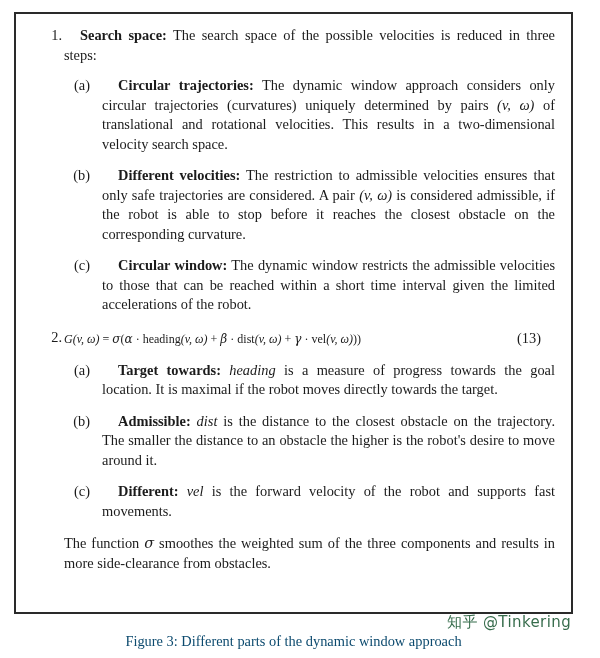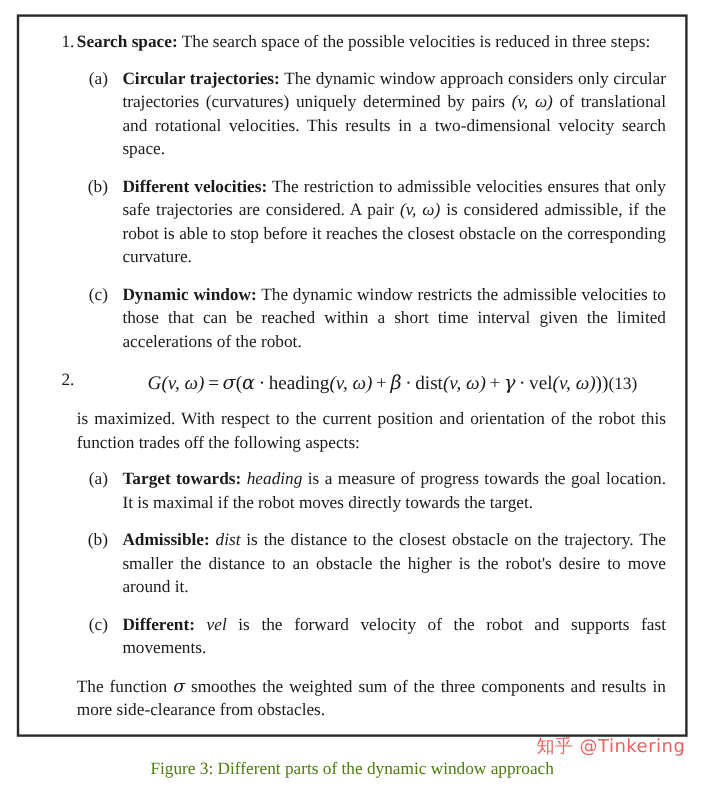--- a/index.html
+++ b/index.html
@@ -85,20 +85,21 @@
     margin: 0;
     font-size: 14.4px;
     line-height: 19.5px;
     text-align: justify;
     text-justify: inter-word;
     hyphens: manual;
   }
 
   .runin {
     font-weight: bold;
+    margin-left: 16px;
   }
   .mathit {
     font-style: italic;
     font-family: "Liberation Serif", "DejaVu Serif", serif;
   }
 
   
   .closing-para {
     margin: 13px 0 0 0;
     padding-left: 34px;
@@ -109,57 +110,57 @@
 
   
   .equation-row {
     display: flex;
     align-items: baseline;
     margin: 9px 0 9px 0;
     padding-right: 4px;
   }
   .equation-body {
     flex: 1 1 auto;
-    text-align: right;
-    font-size: 16px;
+    text-align: left;
+    font-size: 12px;
     line-height: 22px;
     white-space: nowrap;
   }
   .equation-tag {
     flex: 0 0 auto;
     font-size: 14.4px;
     width: 44px;
-    text-align: left;
+    text-align: center;
   }
   .eqvar   { font-style: italic; }
   .eqgreek { font-style: italic; font-family: "DejaVu Serif", serif; }
   .eqop    { padding: 0 3px; }
   .eqfn    { font-style: normal; }
 
   
   #figure-caption {
     position: absolute;
     left: 14px;
     top: 632px;
     width: 559px;
     text-align: center;
     font-size: 14.4px;
     line-height: 19px;
-    color: #4d7c0f;
+    color: #0c4a6e;
   }
 
   
   #watermark {
     position: absolute;
     left: 447px;
     top: 613px;
     font-family: "DejaVu Sans", sans-serif;
     font-size: 15px;
     letter-spacing: 0.4px;
-    color: #ef4444;
+    color: #14532d;
     opacity: 0.85;
     white-space: nowrap;
     pointer-events: none;
     user-select: none;
   }
 </style>
 </head>
 <body>
 
 <div id="figure-box">
@@ -185,36 +186,35 @@
           <li class="lvl2-item">
             <span class="lvl2-marker">(b)</span>
             <p class="para">
               <span class="runin">Different velocities:</span><span> The restriction to admissible velocities ensures that only safe trajectories are considered. A pair </span><span class="mathit">(v, ω)</span><span> is considered admissible, if the robot is able to stop before it reaches the closest obstacle on the corresponding curvature.</span>
             </p>
           </li>
 
           <li class="lvl2-item">
             <span class="lvl2-marker">(c)</span>
             <p class="para">
-              <span class="runin">Dynamic window:</span><span> The dynamic window restricts the admissible velocities to those that can be reached within a short time interval given the limited accelerations of the robot.</span><span class="mathit"></span><span></span>
+              <span class="runin">Circular window:</span><span> The dynamic window restricts the admissible velocities to those that can be reached within a short time interval given the limited accelerations of the robot.</span><span class="mathit"></span><span></span>
             </p>
           </li>
 
         </ol>
       </li>
 
       <li class="lvl1-item">
         <span class="lvl1-marker">2.</span>
 
         <div class="equation-row">
           <div class="equation-body"><span class="eqvar">G</span><span class="eqvar">(v, ω)</span><span class="eqop">=</span><span class="eqgreek">σ</span><span>(</span><span class="eqgreek">α</span><span class="eqop">·</span><span class="eqfn">heading</span><span class="eqvar">(v, ω)</span><span class="eqop">+</span><span class="eqgreek">β</span><span class="eqop">·</span><span class="eqfn">dist</span><span class="eqvar">(v, ω)</span><span class="eqop">+</span><span class="eqgreek">γ</span><span class="eqop">·</span><span class="eqfn">vel</span><span class="eqvar">(v, ω)</span><span>))</span></div>
           <div class="equation-tag">(13)</div>
         </div>
 
-        <p class="para">is maximized. With respect to the current position and orientation of the robot this function trades off the following aspects:</p>
 
         <ol class="lvl2-list">
 
           <li class="lvl2-item">
             <span class="lvl2-marker">(a)</span>
             <p class="para">
               <span class="runin">Target towards:</span><span> </span><span class="mathit">heading</span><span> is a measure of progress towards the goal location. It is maximal if the robot moves directly towards the target.</span>
             </p>
           </li>
 

